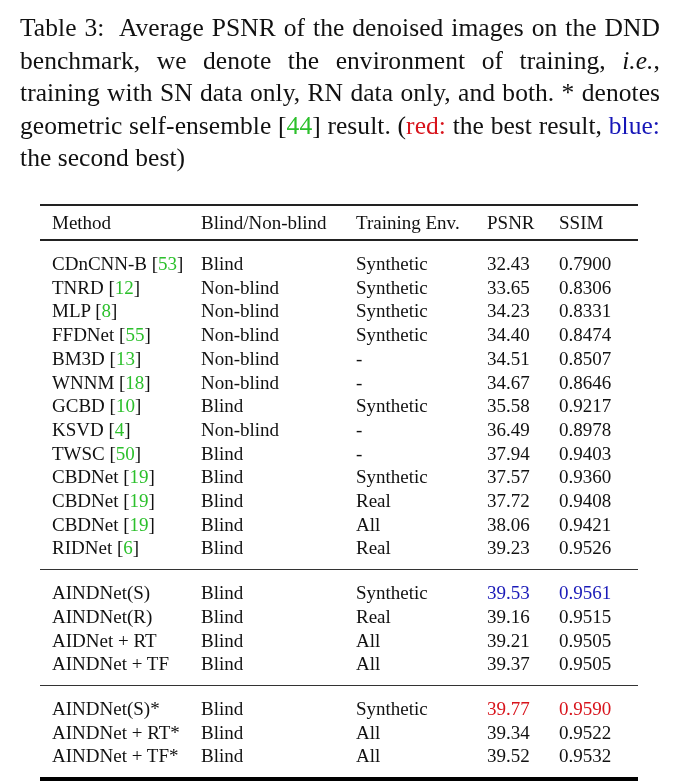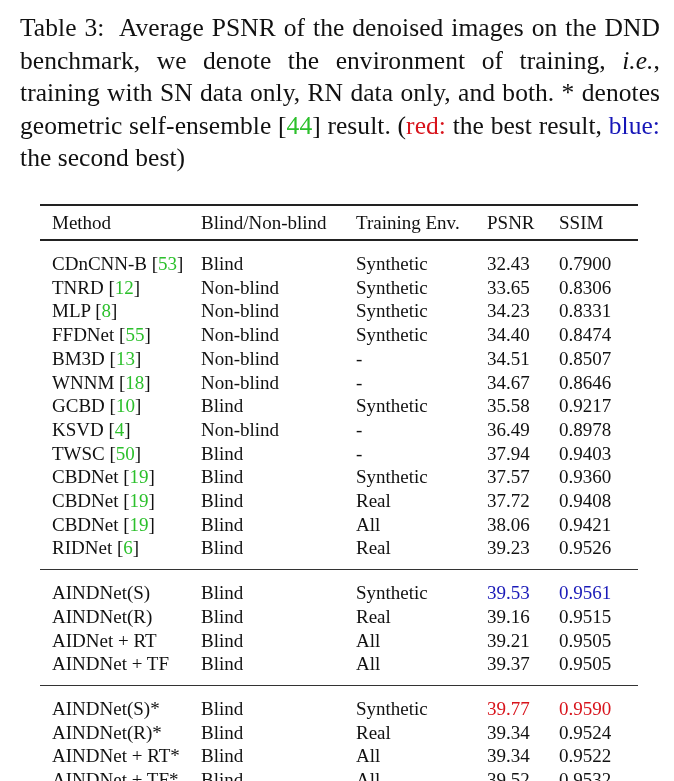--- a/index.html
+++ b/index.html
@@ -184,27 +184,20 @@
         <td class="c4">0.9505</td>
       </tr>
       <tr class="rule-mid first-after-rule">
         <td class="c0"><span>AINDNet(S)*</span></td>
         <td class="c1">Blind</td>
         <td class="c2">Synthetic</td>
         <td class="c3 best">39.77</td>
         <td class="c4 best">0.9590</td>
       </tr>
       <tr class="">
-        <td class="c0"><span>AINDNet(R)*</span></td>
-        <td class="c1">Blind</td>
-        <td class="c2">Real</td>
-        <td class="c3">39.34</td>
-        <td class="c4">0.9524</td>
-      </tr>
-      <tr class="">
         <td class="c0"><span>AINDNet + RT*</span></td>
         <td class="c1">Blind</td>
         <td class="c2">All</td>
         <td class="c3">39.34</td>
         <td class="c4">0.9522</td>
       </tr>
       <tr class="last-before-rule rule-bot">
         <td class="c0"><span>AINDNet + TF*</span></td>
         <td class="c1">Blind</td>
         <td class="c2">All</td>

